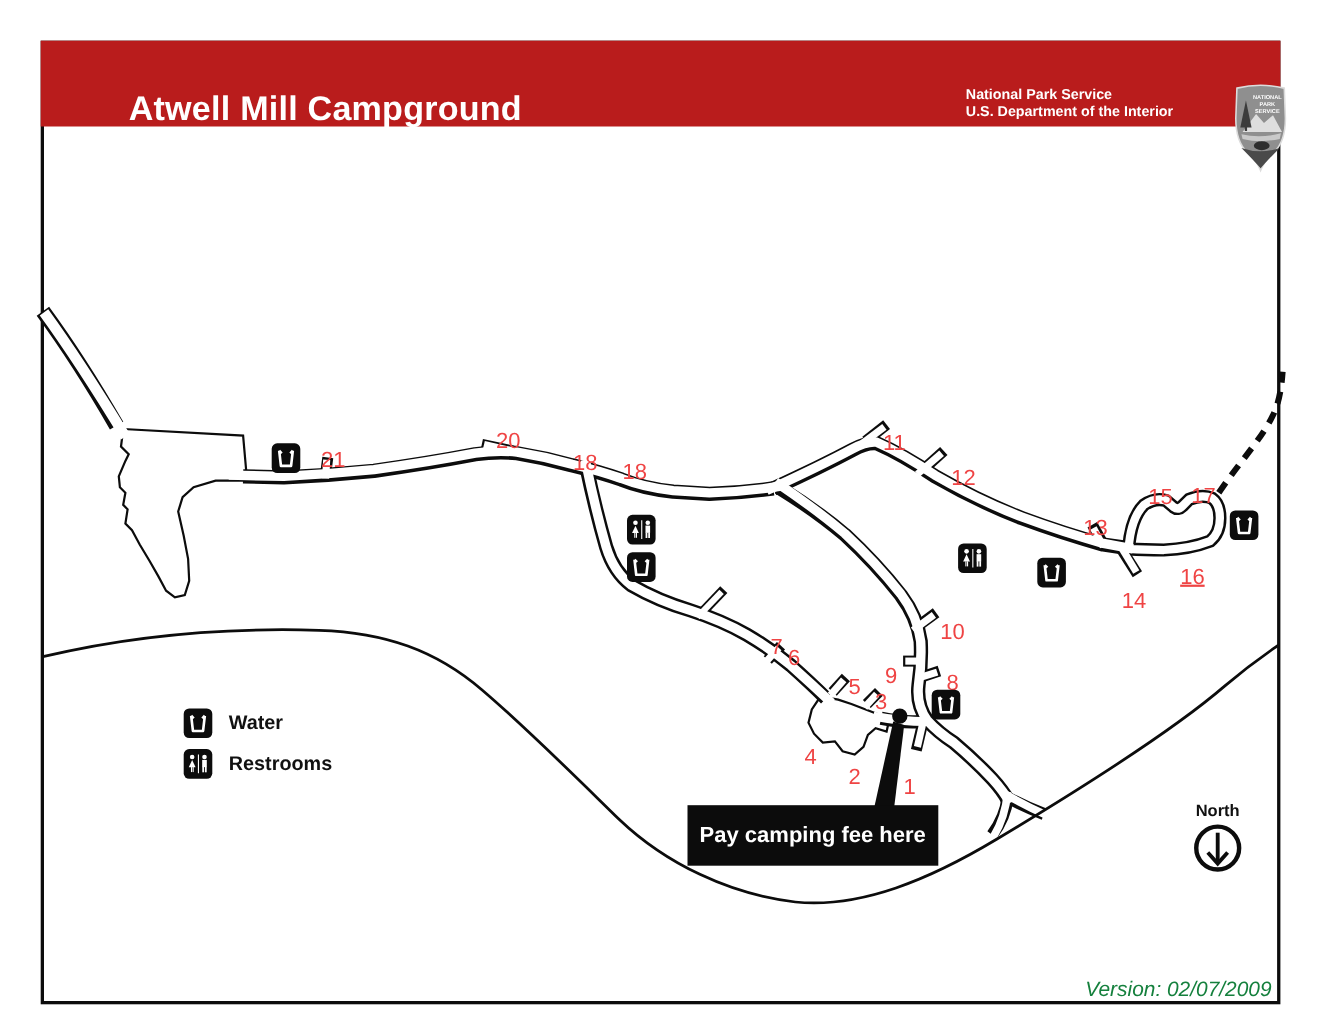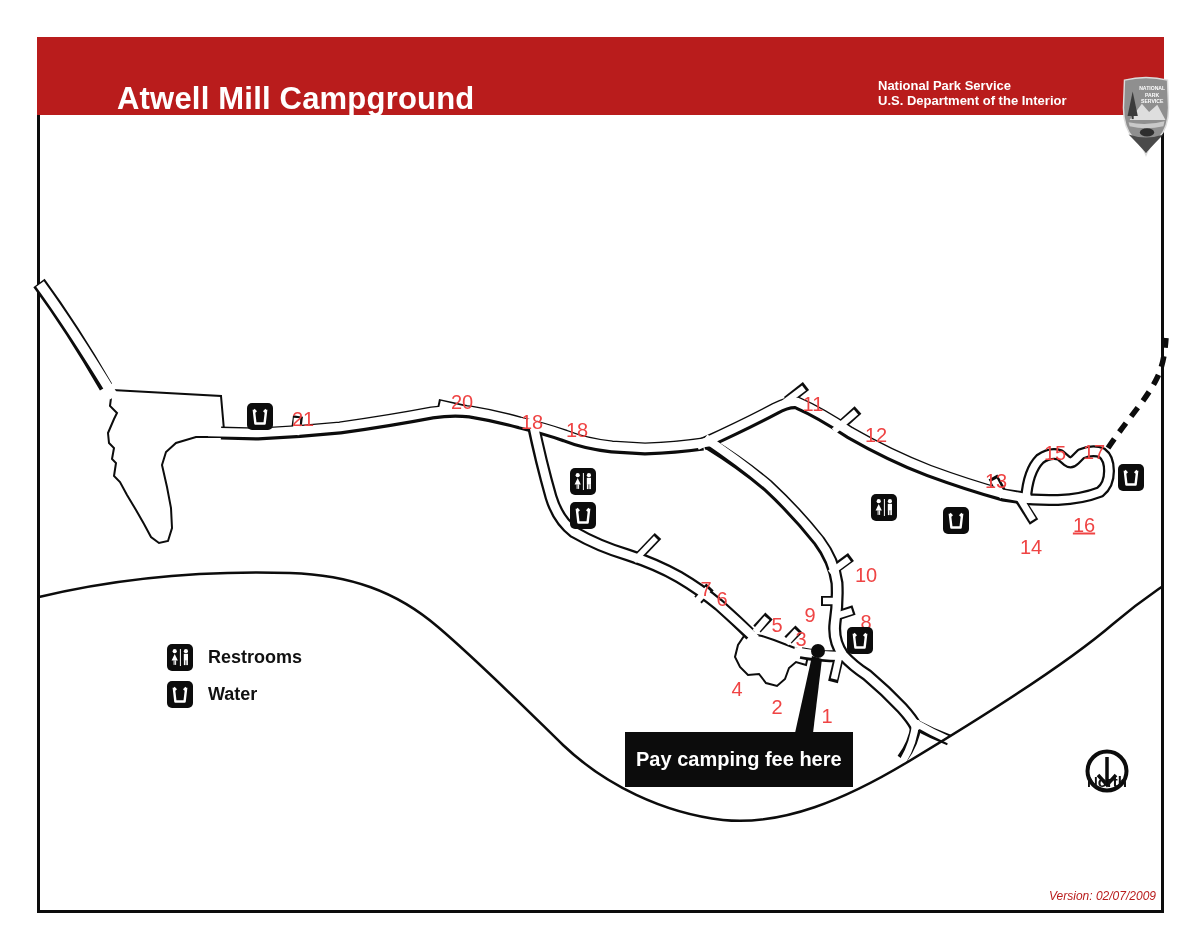--- a/index.html
+++ b/index.html
@@ -18,22 +18,22 @@
   .map-icon{position:absolute;width:26px;height:27px;margin-left:-13px;margin-top:-13.5px;
             background:#0c0c0c;border-radius:5px;display:flex;align-items:center;justify-content:center;}
   .map-icon svg{width:26px;height:27px;display:block;}
   #legend{position:absolute;left:167px;top:644px;width:220px;}
   .legend-row{position:relative;height:27px;margin-bottom:10px;display:flex;align-items:center;}
   .legend-row .map-icon{position:relative;margin:0 0 0 0;flex:0 0 26px;}
   .legend-label{margin-left:15px;font-size:18px;font-weight:bold;color:#111;}
   #fee-box{position:absolute;left:625px;top:732px;height:31px;background:#0c0c0c;color:#fff;
            font-size:20px;font-weight:bold;display:flex;align-items:center;padding:12px 11px;white-space:nowrap;}
   #north-label{position:absolute;left:1107px;top:737px;transform:translate(-50%,-50%);
-               font-size:15px;font-weight:bold;color:#111;margin-top:44px;}
-  #version-note{position:absolute;right:44px;top:889px;font-size:12px;font-style:italic;color:#b91c1c;}
+               font-size:15px;font-weight:bold;color:#111;}
+  #version-note{position:absolute;right:44px;top:889px;font-size:19px;font-style:italic;color:#15803d;}
 </style>
 </head>
 <body>
 
 <div id="sheet">
 
   <svg width="0" height="0" style="position:absolute">
     <defs>
       <symbol id="glyph-water" viewBox="-13 -13.5 26 27">
         <path d="M-6.2,-6.8 L-4.6,7 L4.6,7 L6.2,-6.8 M-6.2,-6.8 L-3.9,-4.4 M6.2,-6.8 L3.9,-4.4" fill="none" stroke="#fff" stroke-width="2.4" stroke-linejoin="round"></path>
@@ -201,33 +201,33 @@
         <svg>
           <use href="#glyph-water"></use>
         </svg>
       </div>
     </div>
 
   <div id="legend">
     <div class="legend-row">
       <div class="map-icon">
         <svg>
+            <use href="#glyph-water"></use>
+          </svg>
+      </div>
+      <div class="legend-label">Water</div>
+    </div>
+    <div class="legend-row">
+      <div class="map-icon">
+        <svg>
             <use href="#glyph-restrooms"></use>
           </svg>
       </div>
       <div class="legend-label">Restrooms</div>
     </div>
-    <div class="legend-row">
-      <div class="map-icon">
-        <svg>
-            <use href="#glyph-water"></use>
-          </svg>
-      </div>
-      <div class="legend-label">Water</div>
-    </div>
   </div>
 
   <div id="fee-box">Pay camping fee here</div>
 
   <div id="north-label">North</div>
 
   <div id="version-note">Version: 02/07/2009</div>
 
 </div>
 

